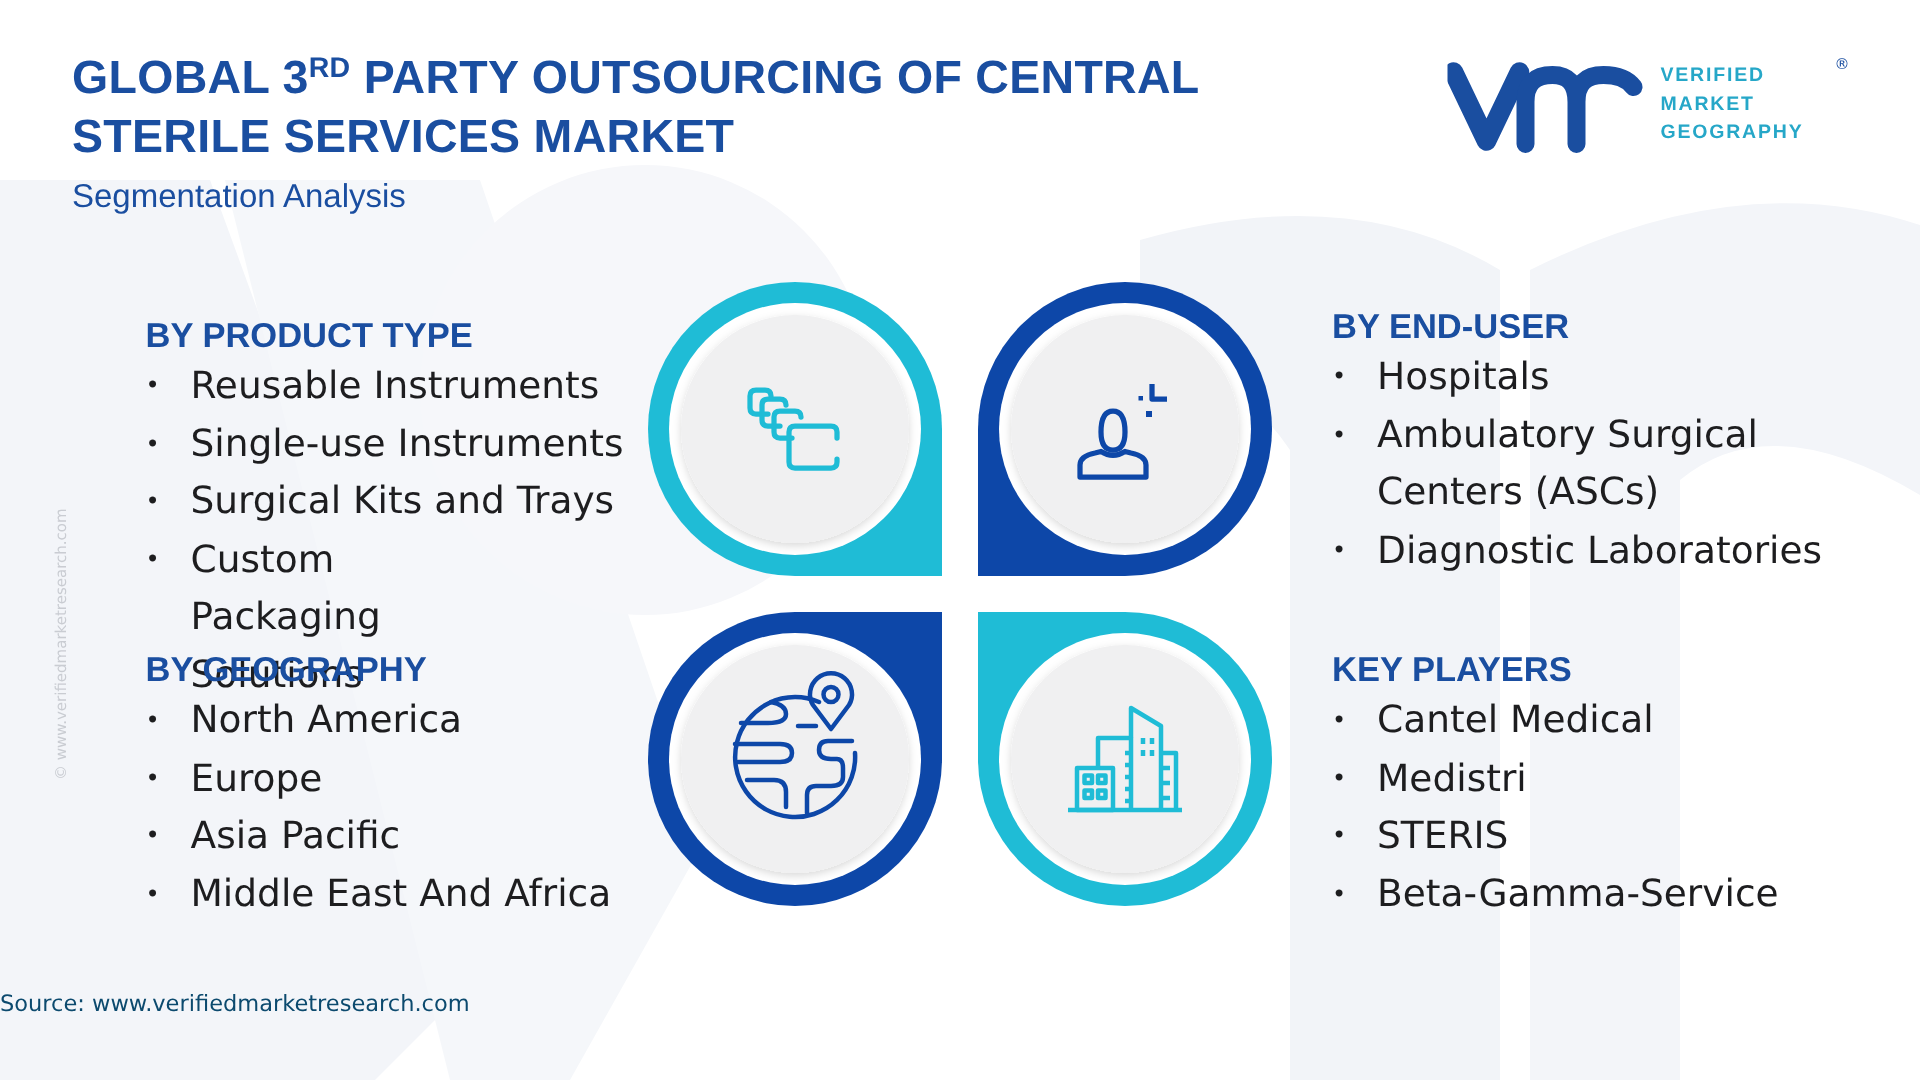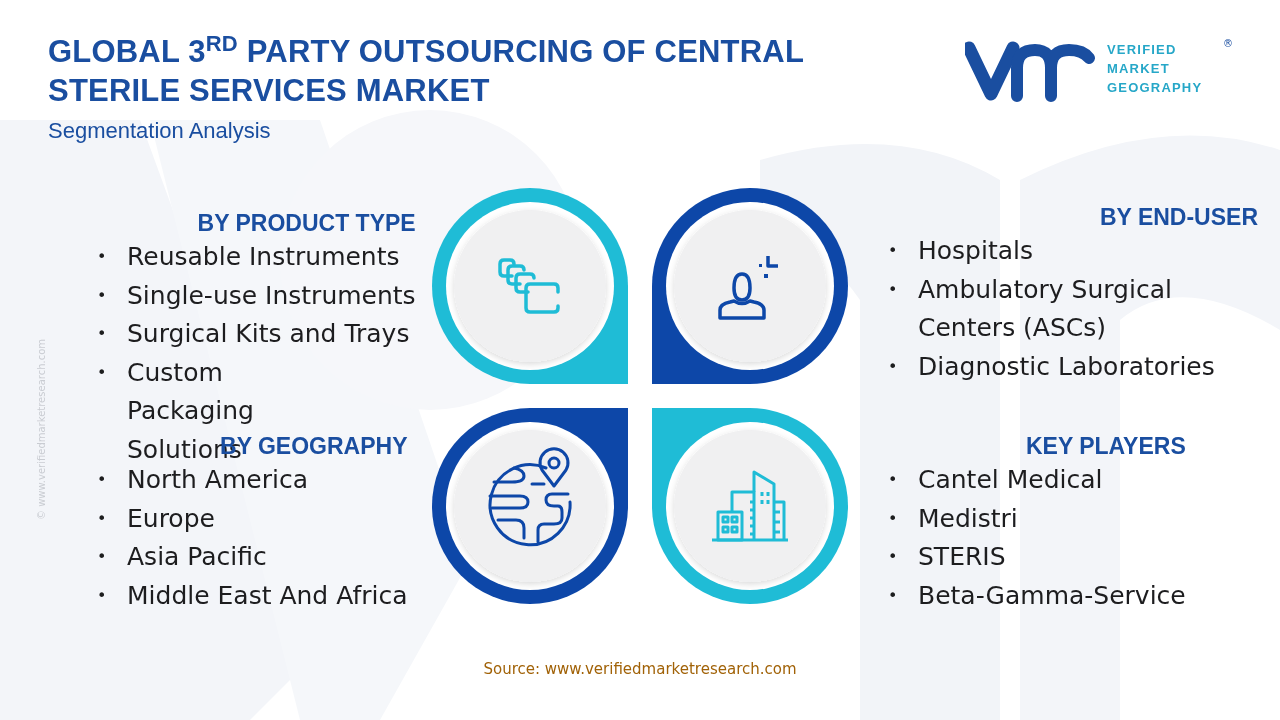--- a/index.html
+++ b/index.html
@@ -7,52 +7,52 @@
     width: 1280px; height: 720px; overflow: hidden; position: relative;
     background: #ffffff;
     font-family: "DejaVu Sans", sans-serif;
   }
   .bg-watermark { position: absolute; left: 0; top: 0; width: 1280px; height: 720px; z-index: 0; }
   .title-block { position: absolute; left: 48px; top: 32px; z-index: 2; }
   .title {
     color: #1a4ea0; font-family: "Liberation Sans", sans-serif; font-weight: 700;
     font-size: 31px; line-height: 39px; letter-spacing: 0.2px; margin: 0;
   }
-  .title sup { font-size: 22px; vertical-align: 11px; line-height: 0; }
+  .title sup { font-size: 19px; vertical-align: 11px; line-height: 0; }
   .subtitle {
     color: #1a4ea0; font-family: "Liberation Sans", sans-serif;
     font-size: 22px; line-height: 34px; margin-top: 4px;
   }
   .logo { position: absolute; left: 965px; top: 38px; width: 270px; height: 64px; z-index: 2; }
   .logo-text {
     position: absolute; left: 142px; top: 2px; color: #26a7c8;
     font-family: "Liberation Sans", sans-serif; font-weight: 700;
     font-size: 13px; line-height: 19px; letter-spacing: 1.2px;
   }
   .logo-reg { position: absolute; left: 258px; top: 0px; font-size: 10px; color: #1a4ea0; }
   .side-watermark {
     position: absolute; left: 36px; top: 520px; transform-origin: 0 0; transform: rotate(-90deg);
     font-size: 10px; color: #c9ccd2; white-space: nowrap; z-index: 2;
   }
   .section { position: absolute; z-index: 2; }
   .section h3 {
     margin: 0; color: #1a4ea0; font-family: "Liberation Sans", sans-serif;
-    font-weight: 700; font-size: 23px; line-height: 30px; text-align: right;
+    font-weight: 700; font-size: 23px; line-height: 30px;
   }
   .section ul { list-style: none; margin: 0; padding: 0; }
   .section li {
     position: relative; padding-left: 30px; font-size: 25px; line-height: 38.5px; color: #1d1d1f;
   }
   .section li::before {
     content: "•"; position: absolute; left: 0; top: 0; color: #1d1d1f; font-size: 16px;
   }
   .diagram { position: absolute; left: 420px; top: 180px; width: 440px; height: 430px; z-index: 1; }
   .source {
-    position: absolute; left: 0; width: 1280px; top: 660px; text-align: center;
-    font-size: 15px; color: #a16207; z-index: 2;
+    position: absolute; left: 0; width: 1280px; top: 660px; 
+    font-size: 15px; color: #0c4a6e; z-index: 2;
   }
 </style>
 </head>
 <body>
 
 <svg class="bg-watermark" viewBox="0 0 1280 720">
   <path d="M0 120 L140 120 L330 640 L250 720 L0 720 Z" fill="#f3f5f9"></path>
   <path d="M150 120 L320 120 L470 560 L380 720 L300 720 Z" fill="#f5f7fa"></path>
   <path d="M760 160 Q900 120 1000 180 L1000 720 L860 720 L860 300 Q820 240 760 260 Z" fill="#f2f4f8"></path>
   <path d="M1020 180 Q1160 110 1280 150 L1280 330 Q1180 270 1120 320 L1120 720 L1020 720 Z" fill="#f3f5f9"></path>

